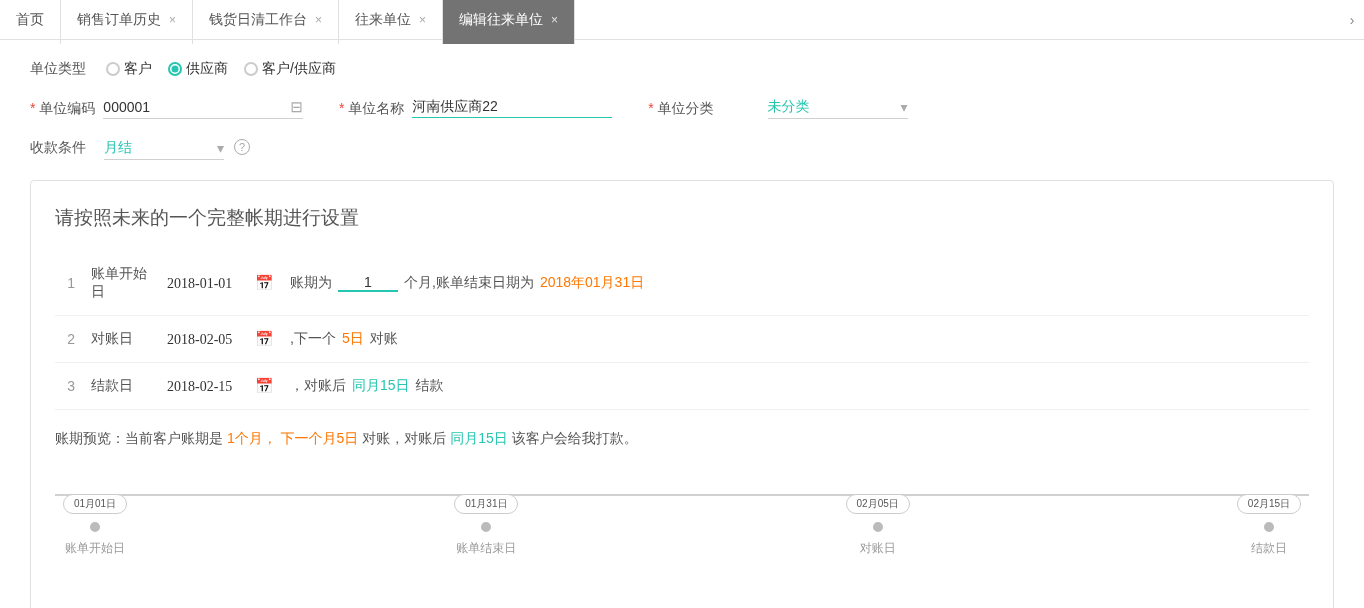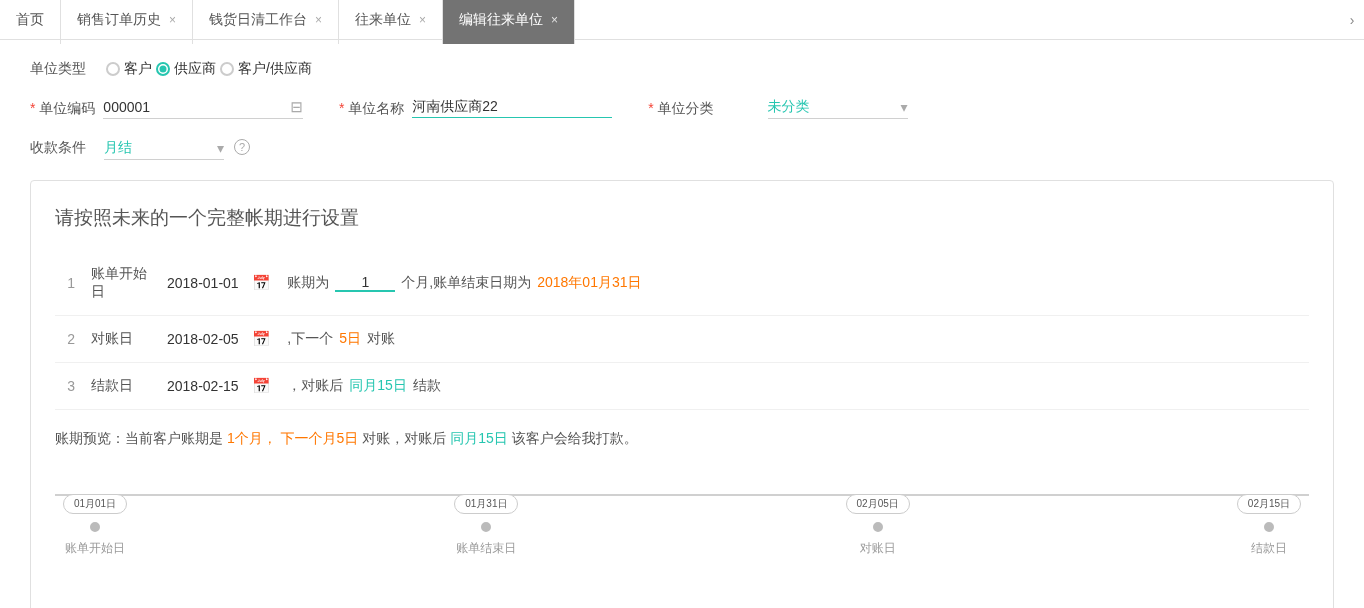--- a/index.html
+++ b/index.html
@@ -74,21 +74,21 @@
       font-size: 14px;
       white-space: nowrap;
     }
     .form-label.required::before {
       content: "* ";
       color: #f44336;
     }
     .radio-group {
       display: flex;
       align-items: center;
-      gap: 4px;
+      gap: 16px;
       margin-left: 8px;
       text-align: center;
     }
     .radio-item {
       display: flex;
       align-items: center;
       gap: 4px;
       cursor: pointer;
     }
     .radio-circle {
@@ -212,22 +212,23 @@
       text-align: right;
       flex-shrink: 0;
     }
     .row-label {
       color: #555;
       width: 60px;
       flex-shrink: 0;
     }
     .row-date-wrapper {
       display: flex;
-      align-items: center;
-      gap: 8px;
+      align-items: flex-end;
+      gap: 17px;
+      font-family: Liberation Serif, serif;
     }
     .row-date {
       font-size: 14px;
       color: #333;
     }
     .row-desc {
       color: #555;
       display: flex;
       align-items: center;
       flex-wrap: wrap;

